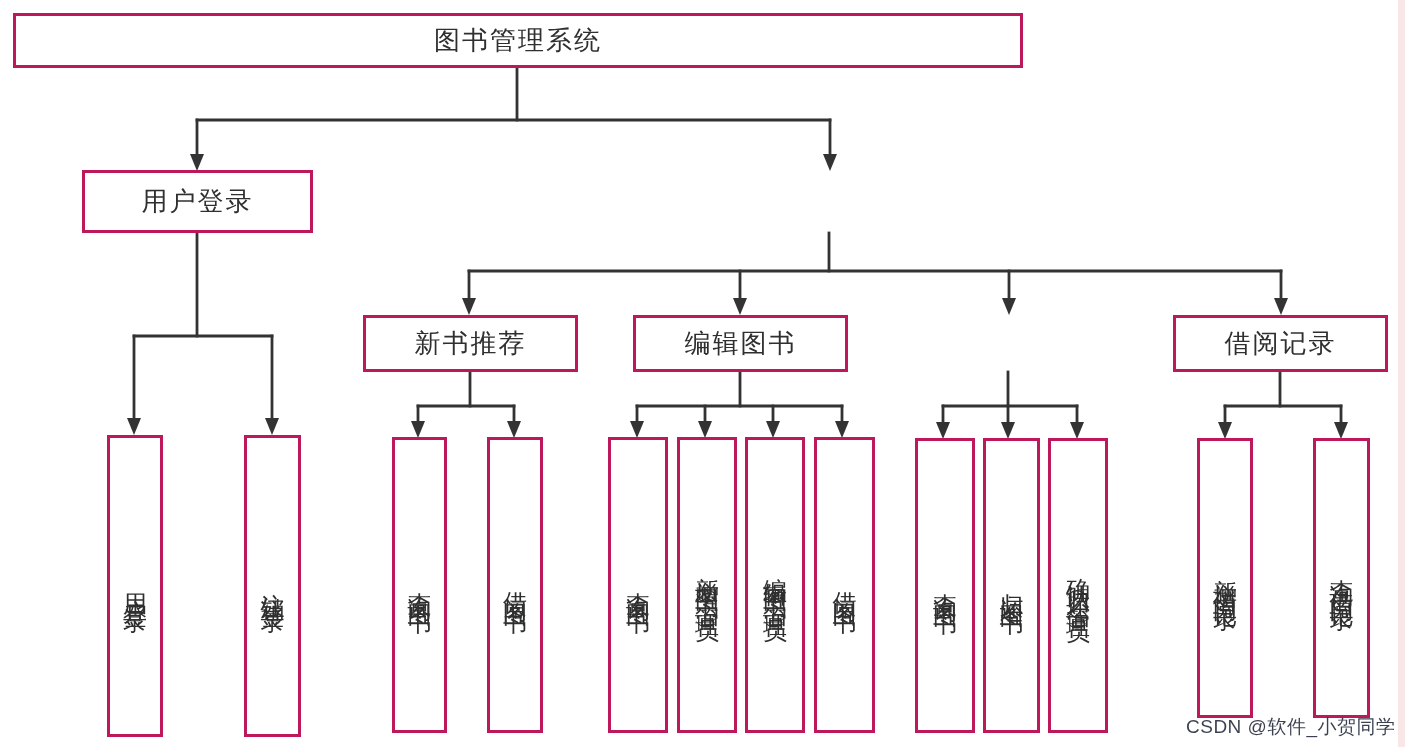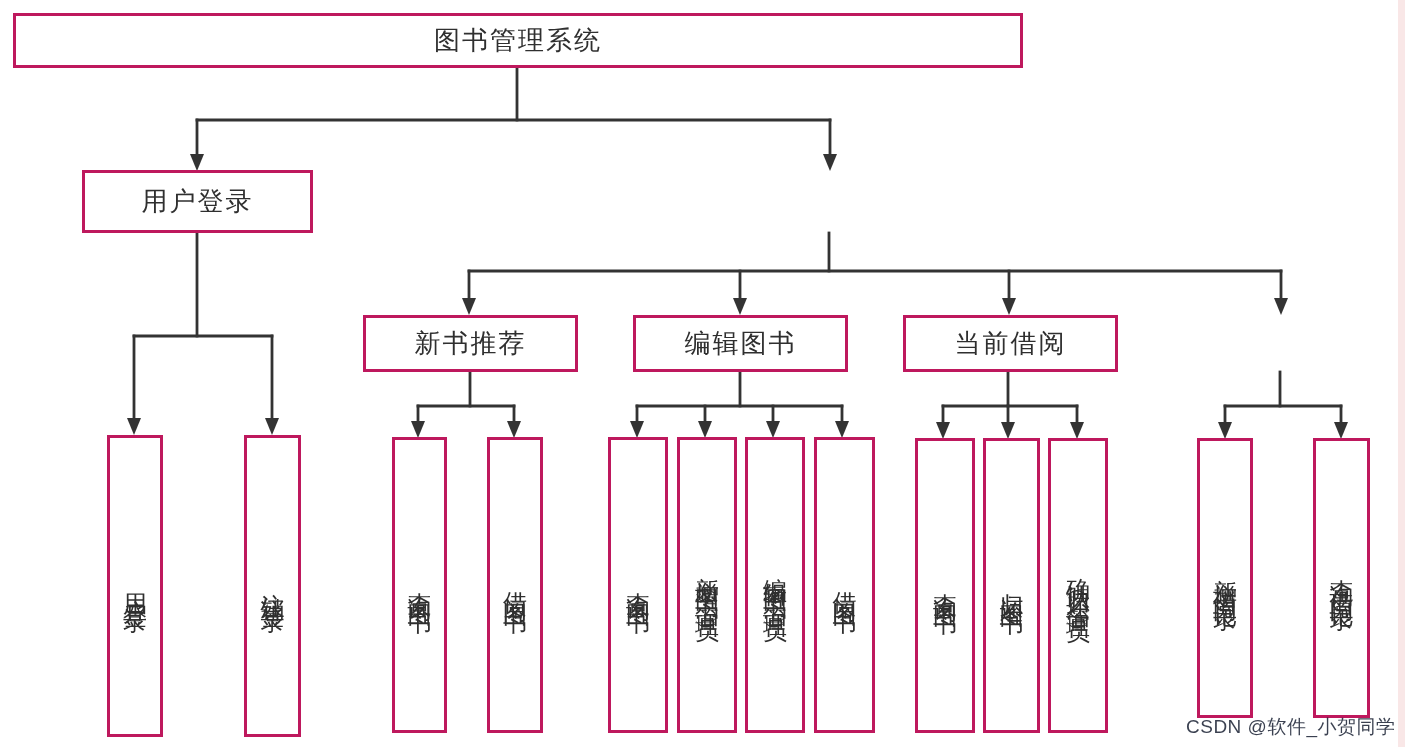--- a/index.html
+++ b/index.html
@@ -105,22 +105,22 @@
   <div class="node" style="left:82px;top:170px;width:231px;height:63px">
     <span class="hlabel">用户登录</span>
   </div>
 
   <div class="node" style="left:363px;top:315px;width:215px;height:57px">
     <span class="hlabel">新书推荐</span>
   </div>
   <div class="node" style="left:633px;top:315px;width:215px;height:57px">
     <span class="hlabel">编辑图书</span>
   </div>
-  <div class="node" style="left:903px;top:315px;width:215px;height:57px">
-    <span class="hlabel">当前借阅</span>
+  <div class="node" style="left:1173px;top:315px;width:215px;height:57px">
+    <span class="hlabel">借阅记录</span>
   </div>
 
   <div class="node" style="left:107px;top:435px;width:56px;height:302px">
     <span class="vlabel">用户登录</span>
   </div>
   <div class="node" style="left:244px;top:435px;width:57px;height:302px">
     <span class="vlabel">注销登录</span>
   </div>
 
   <div class="node" style="left:392px;top:437px;width:55px;height:296px">

